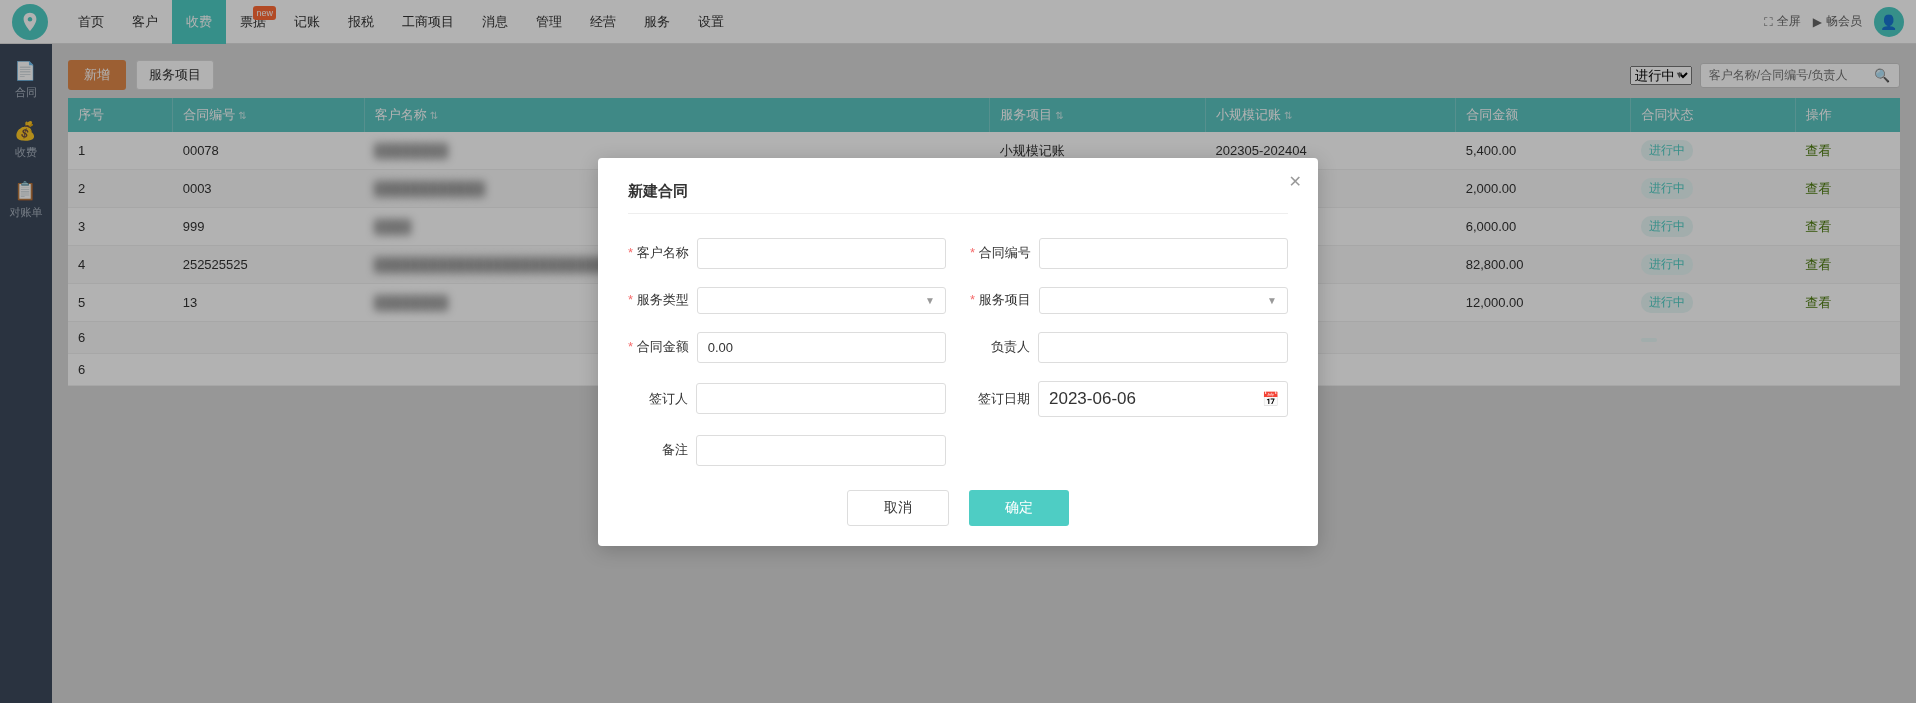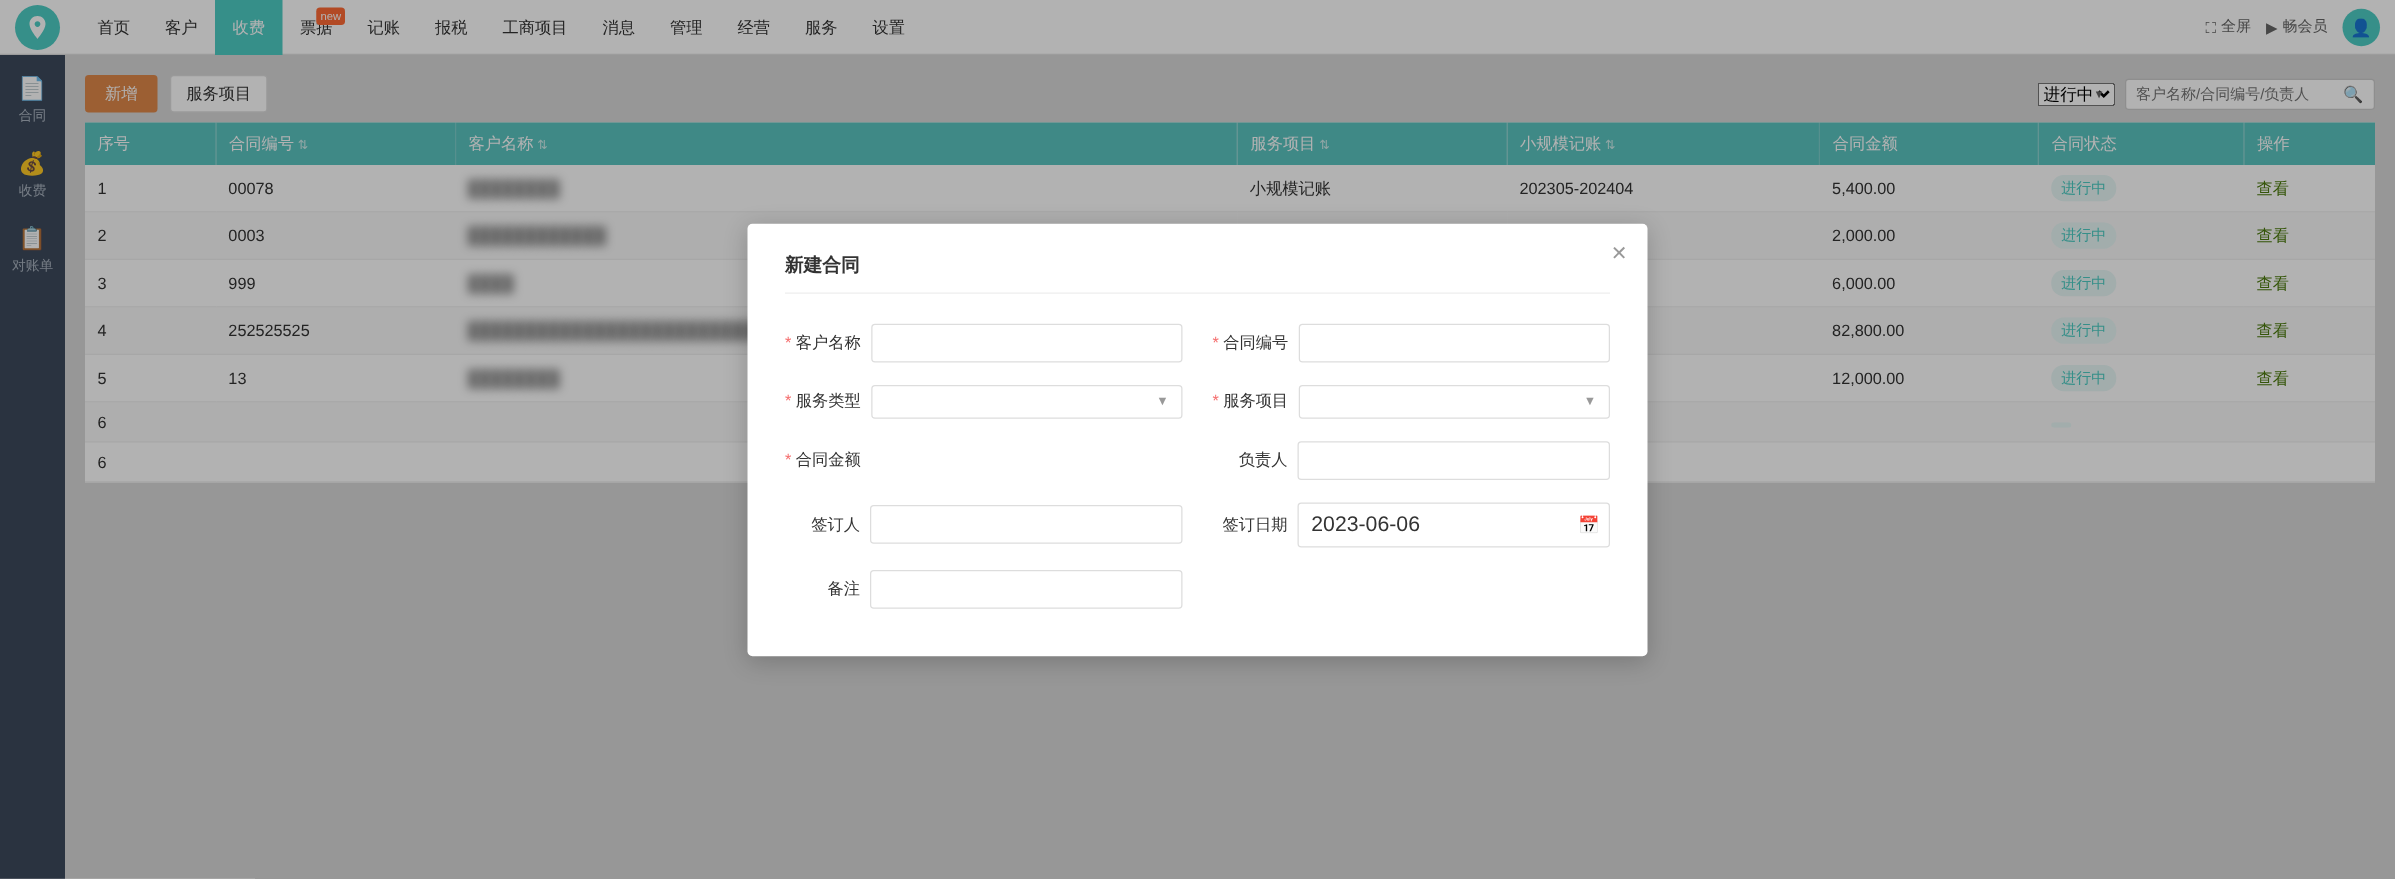--- a/index.html
+++ b/index.html
@@ -389,20 +389,21 @@
         <div class="select-input" style="flex:1; border:1px solid #ddd; border-radius:3px; padding:7px 10px; background:#fff; display:flex; justify-content:space-between;">
           <span></span>
           <span class="arrow">▼</span>
         </div>
       </div>
     </div>
 
     <div class="form-row">
       <div class="form-field">
         <label class="required">合同金额</label>
+        <input type="text" value="0.00" style="">
       </div>
       <div class="form-field">
         <label>负责人</label>
         <input type="text" style="">
       </div>
     </div>
 
     <div class="form-row">
       <div class="form-field">
         <label>签订人</label>
@@ -418,14 +419,18 @@
     </div>
 
     <div class="form-row">
       <div class="form-field">
         <label>备注</label>
         <input type="text" style="flex: 1 1 0%; border: 1px solid rgb(221, 221, 221); border-radius: 3px; padding: 7px 10px; font-size: 13px;">
       </div>
       <div style="flex:1;"></div>
     </div>
 
+    <div class="modal-actions">
+      <button class="btn-cancel">取消</button>
+      <button class="btn-confirm">确定</button>
+    </div>
   </div>
 </div>
 
 </body></html>

